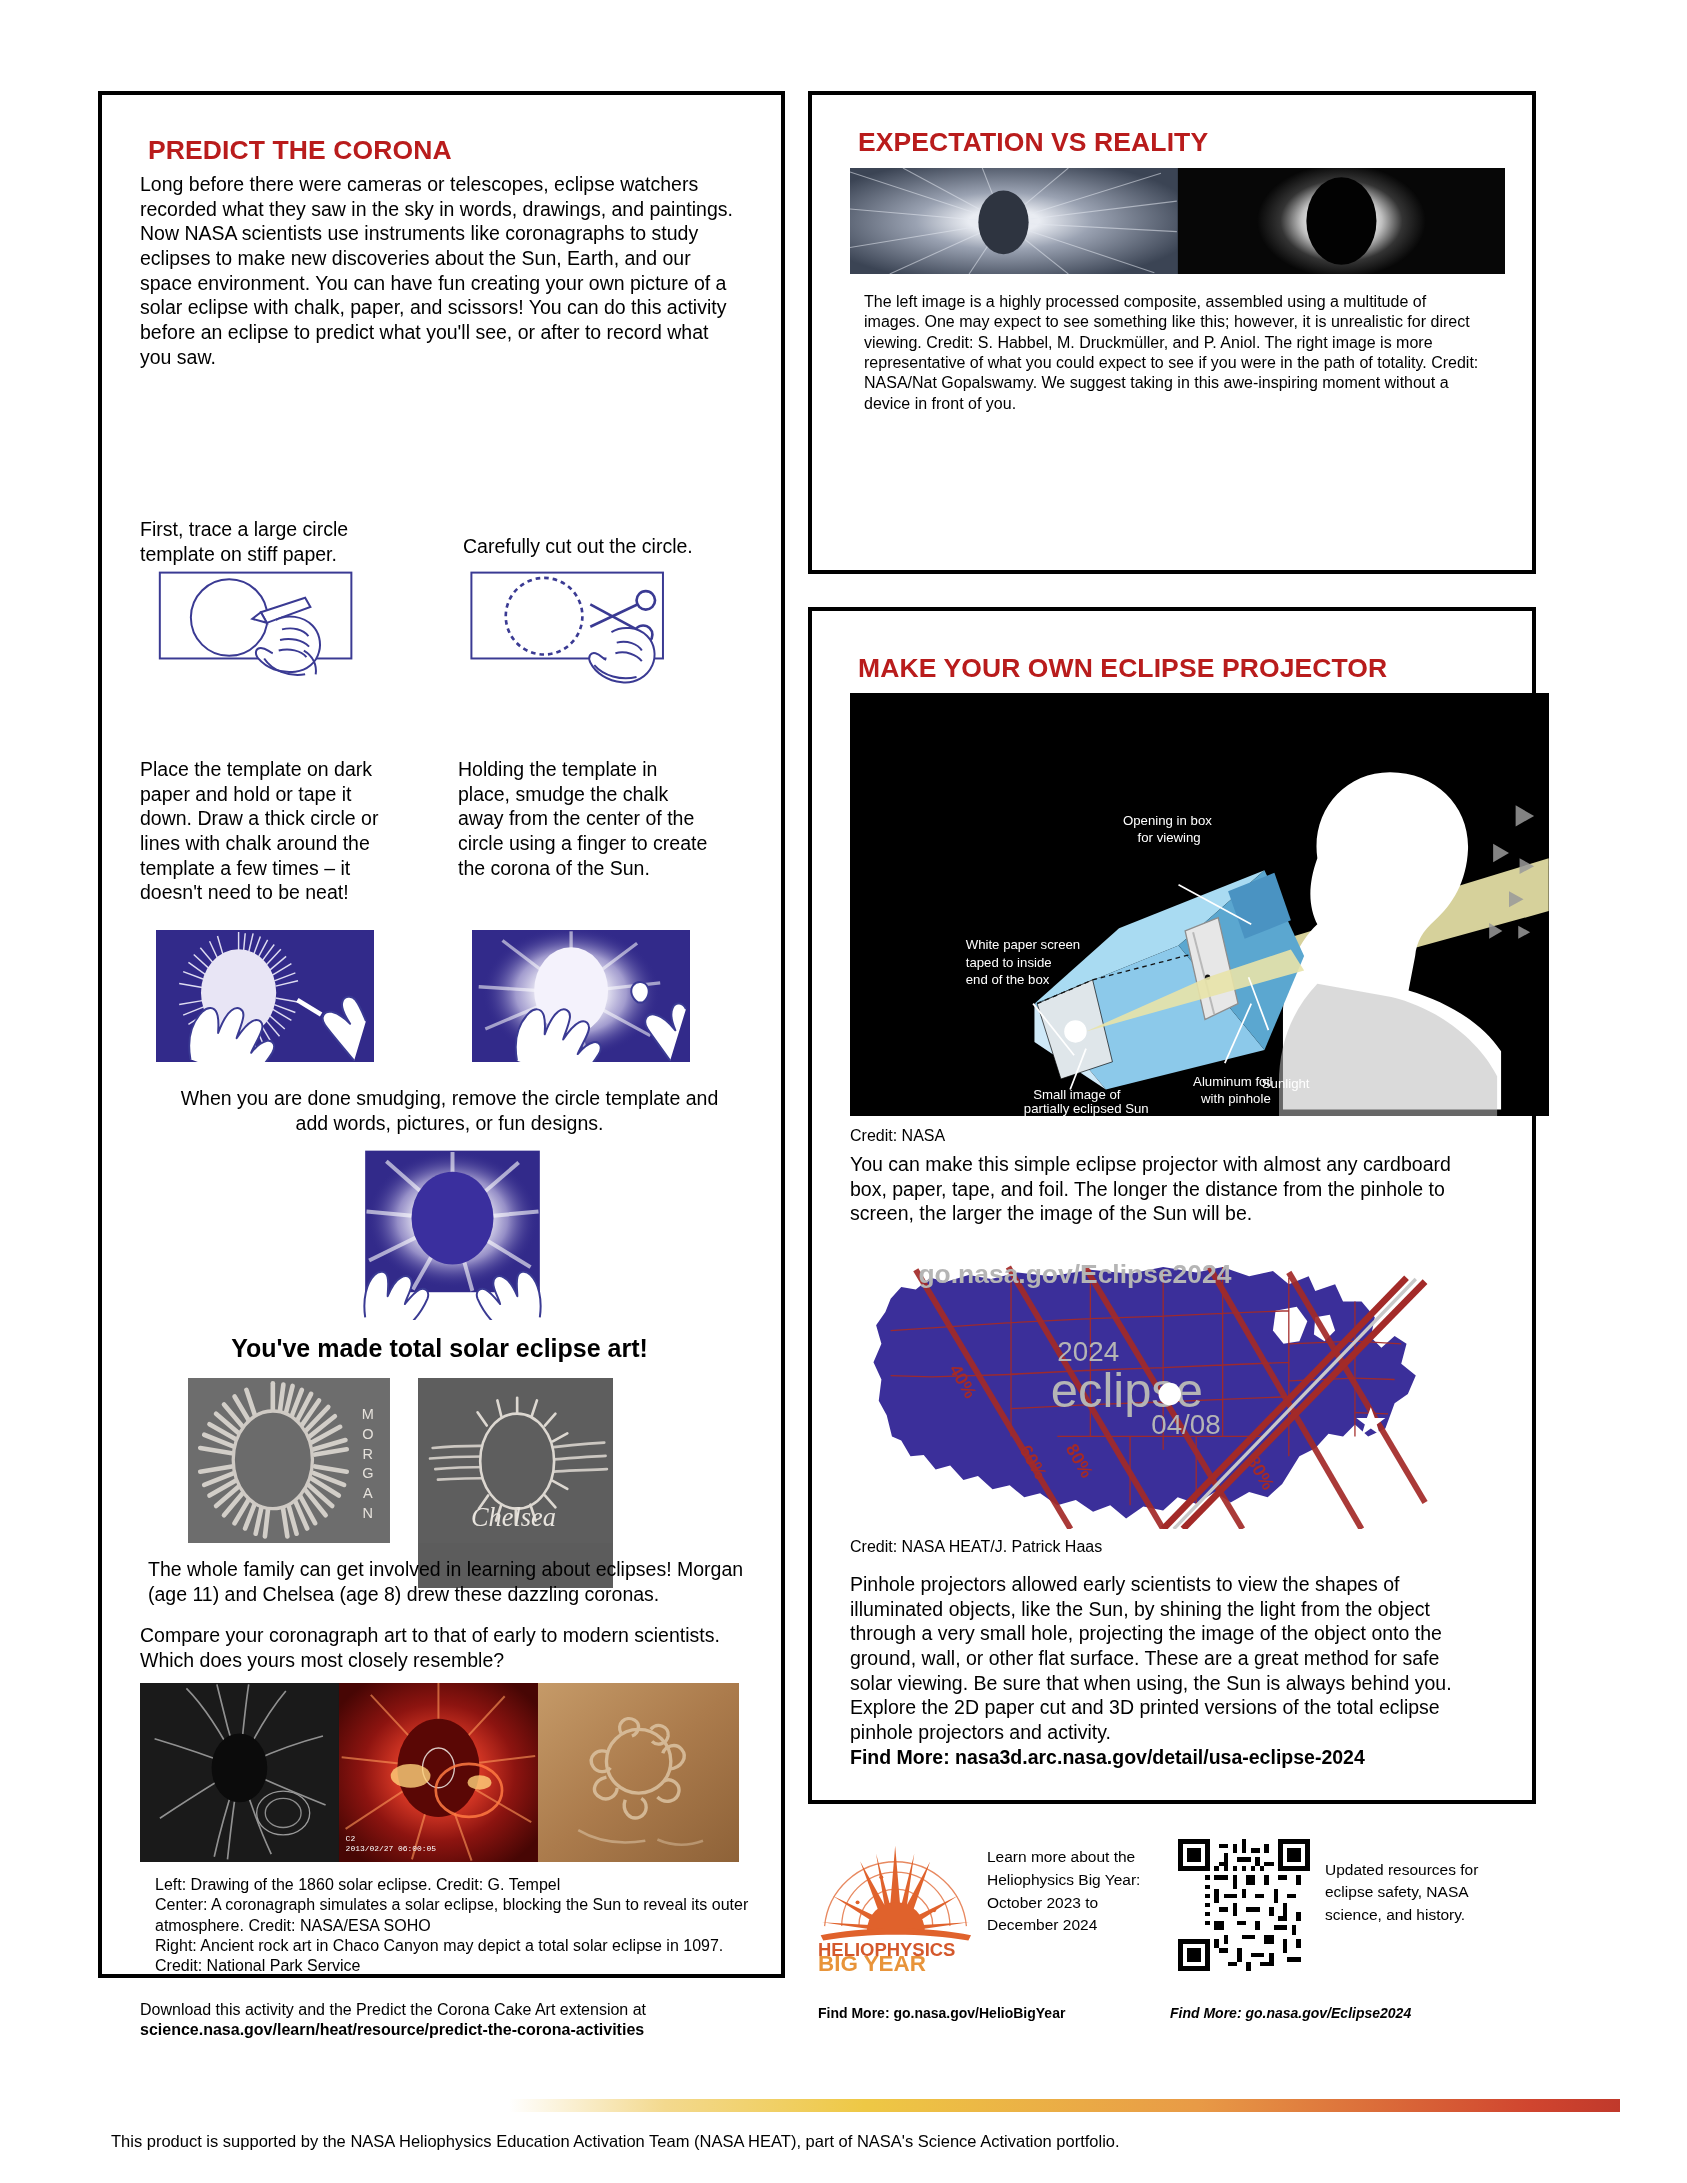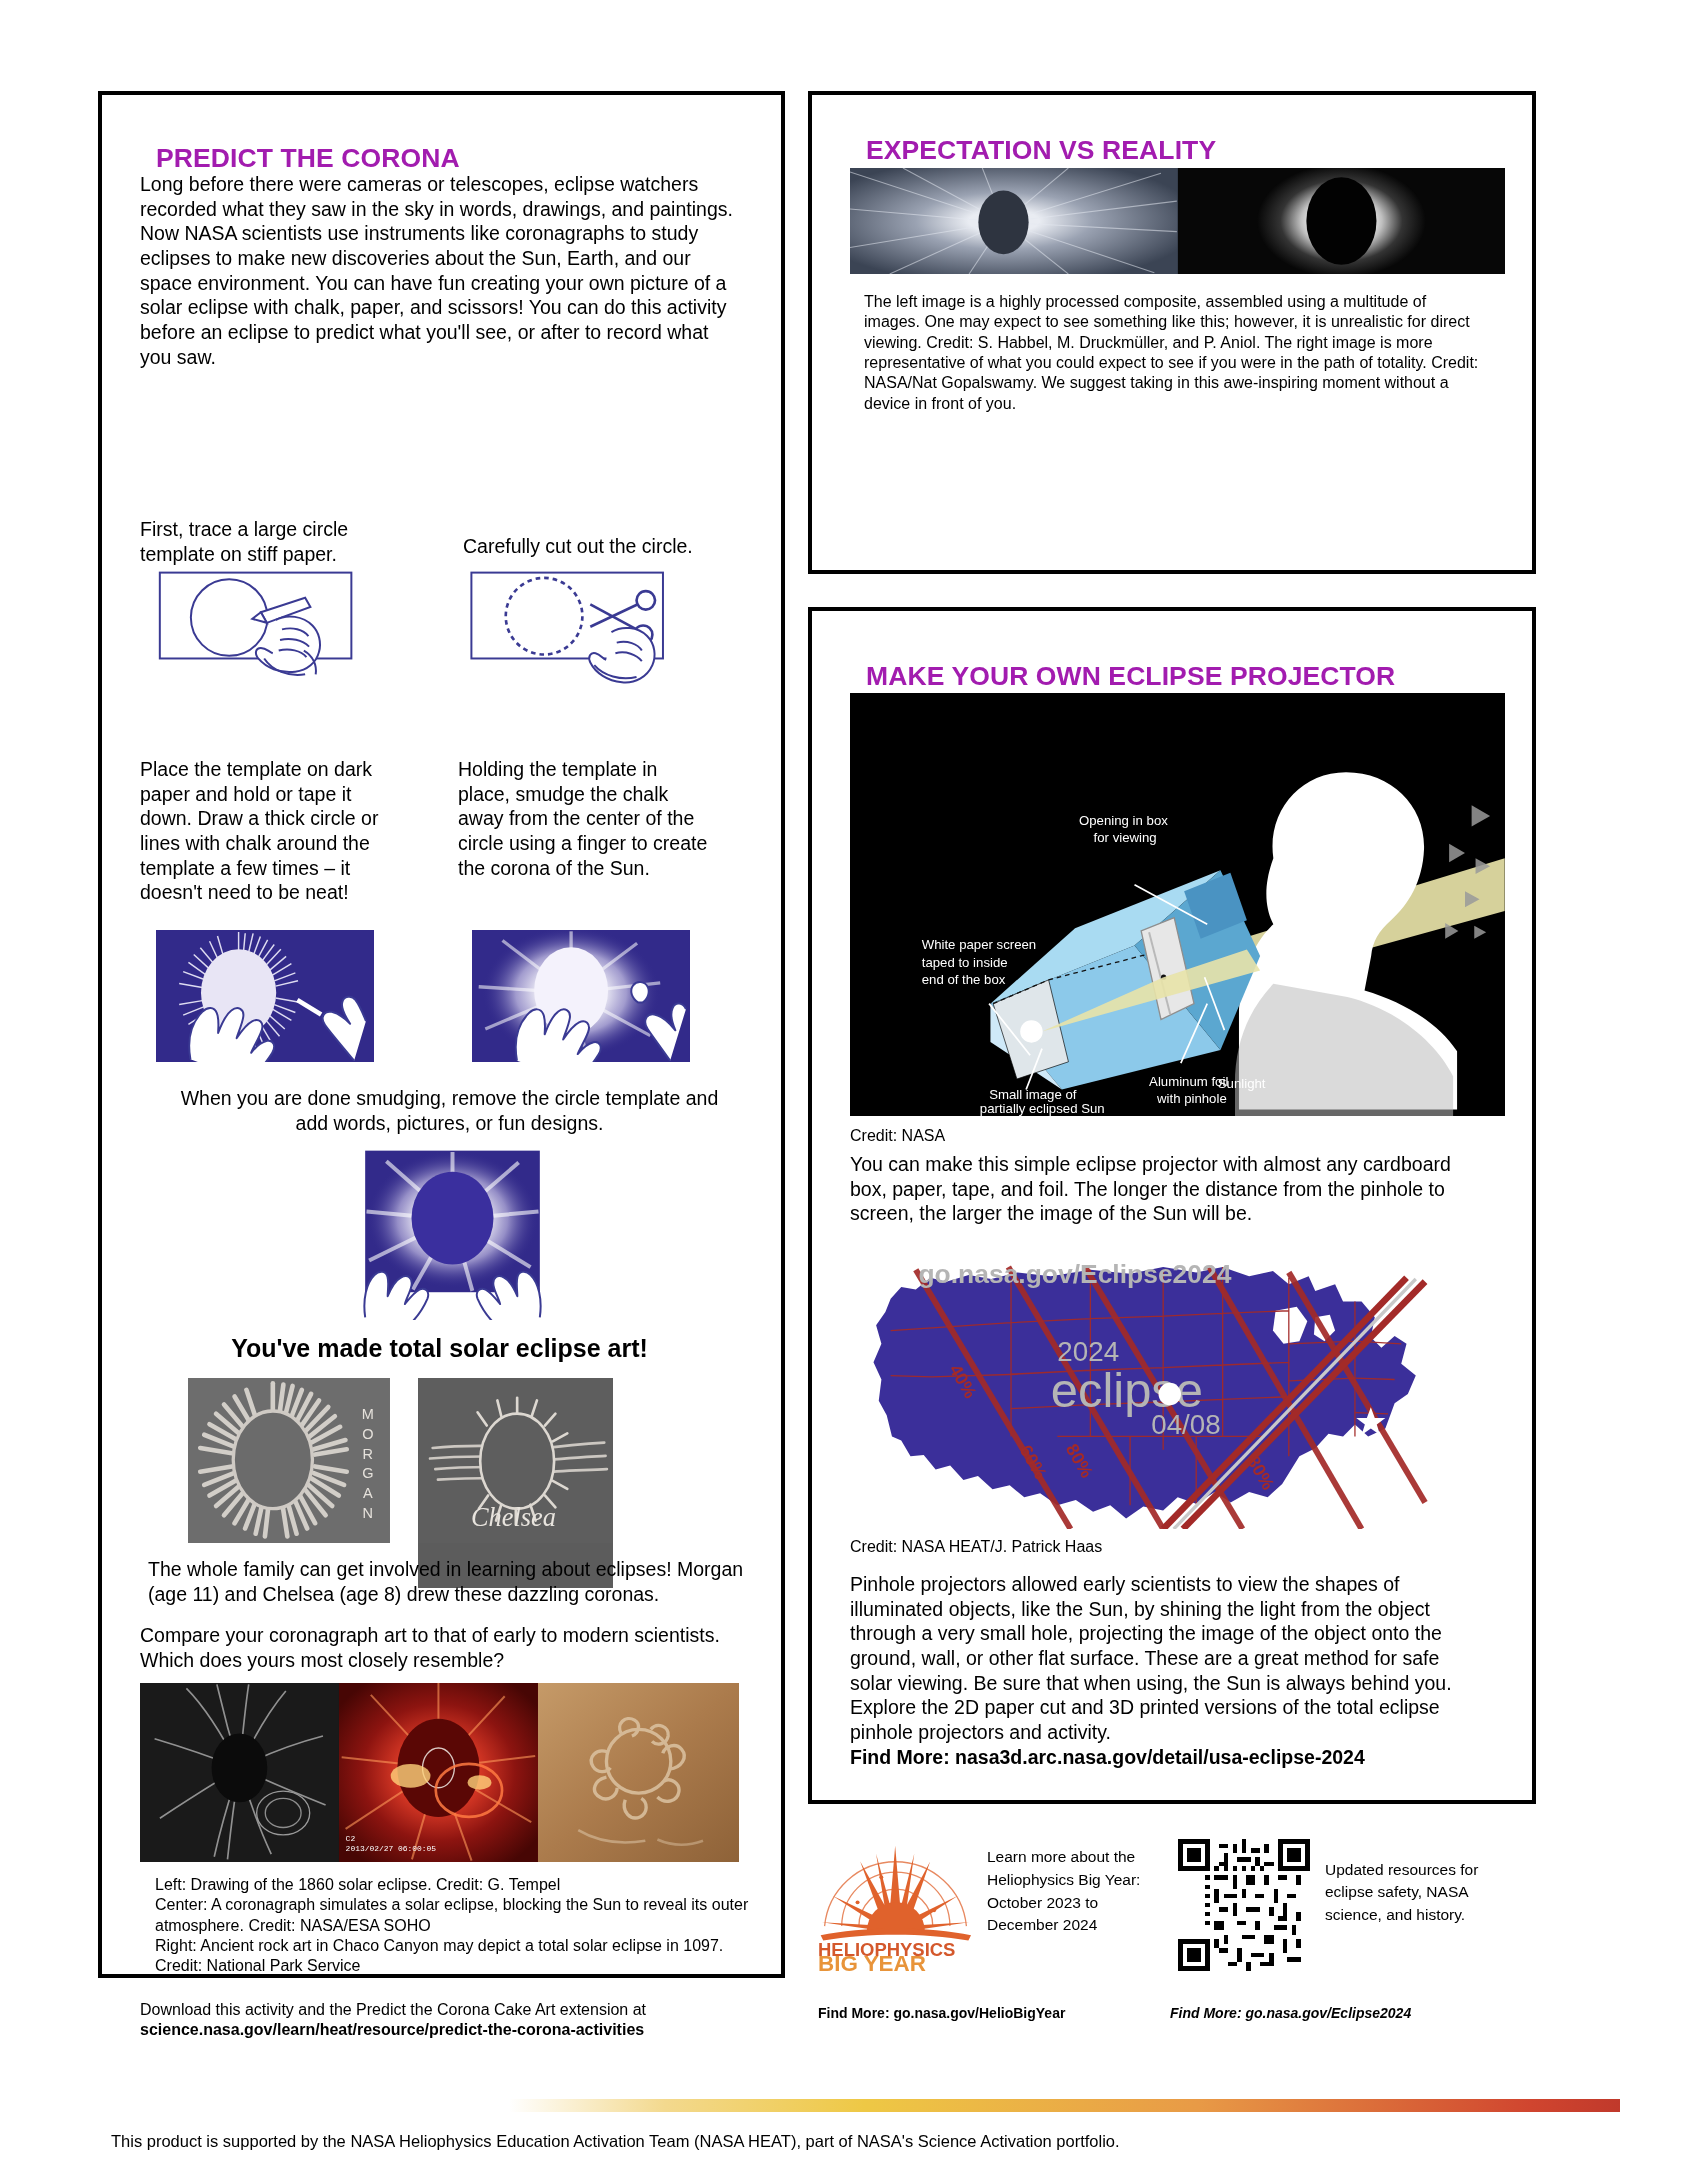--- a/index.html
+++ b/index.html
@@ -13,21 +13,21 @@
   .page { position:absolute; inset:0; background:#fff; }
 
   
   .panel { position:absolute; border:4px solid #000; background:#fff; box-sizing:border-box; }
   #panel-left   { left:98px;  top:91px;  width:687px; height:1887px; }
   #panel-er     { left:808px; top:91px;  width:728px; height:483px;  }
   #panel-proj   { left:808px; top:607px;  width:728px; height:1197px; }
 
   h1.section-title {
     font-size:26.5px; font-weight:bold; letter-spacing:0.1px;
-    margin:16px; padding:0; color:#a21caf;
+    margin:8px; padding:0; color:#b91c1c;
   }
   p.body-text { font-size:19.5px; line-height:1.265; margin:0; }
   p.cap-text  { font-size:16px;   line-height:1.27; margin:0; }
   .bold { font-weight:bold; }
 
   
   #lp-title  { position:absolute; left:38px; top:32px; }
   #lp-intro  { position:absolute; left:38px; top:77px; width:599px; }
 
   #step1-text { position:absolute; left:38px; top:422px;  width:238px; }
@@ -69,21 +69,21 @@
 
   
   #er-title { position:absolute; left:38px; top:24px; }
   #er-images { position:absolute; left:38px; top:73px; width:655px; height:106px; display:flex; }
   #er-left  { width:50%; height:100%; background:#2b3340; position:relative; overflow:hidden; }
   #er-right { width:50%; height:100%; background:#0a0a0a; position:relative; overflow:hidden; }
   #er-cap { position:absolute; left:52px; top:197px; width:622px; }
 
   
   #pj-title { position:absolute; left:38px; top:34px; }
-  #pj-diagram { position:absolute; left:38px; top:82px; width:655px; height:423px; background:#000; overflow:hidden; }
+  #pj-diagram { position:absolute; left:38px; top:82px; width:655px; height:423px; background:#000; overflow:hidden;padding-left:44px; }
   #pj-credit  { position:absolute; left:38px; top:515px; }
   #pj-para    { position:absolute; left:38px; top:541px; width:615px; }
   #pj-map     { position:absolute; left:40px; top:627px; width:576px; height:291px; }
   #pj-mapcred { position:absolute; left:38px; top:926px; }
   #pj-para2   { position:absolute; left:38px; top:961px; width:629px; }
 
   
   #hby-logo { position:absolute; left:818px; top:1839px; width:155px; height:132px; }
   #hby-text { position:absolute; left:987px; top:1846px; width:155px; font-size:15.5px; line-height:1.47; }
   #hby-find { position:absolute; left:818px; top:2005px; font-size:14px; font-weight:bold; }

